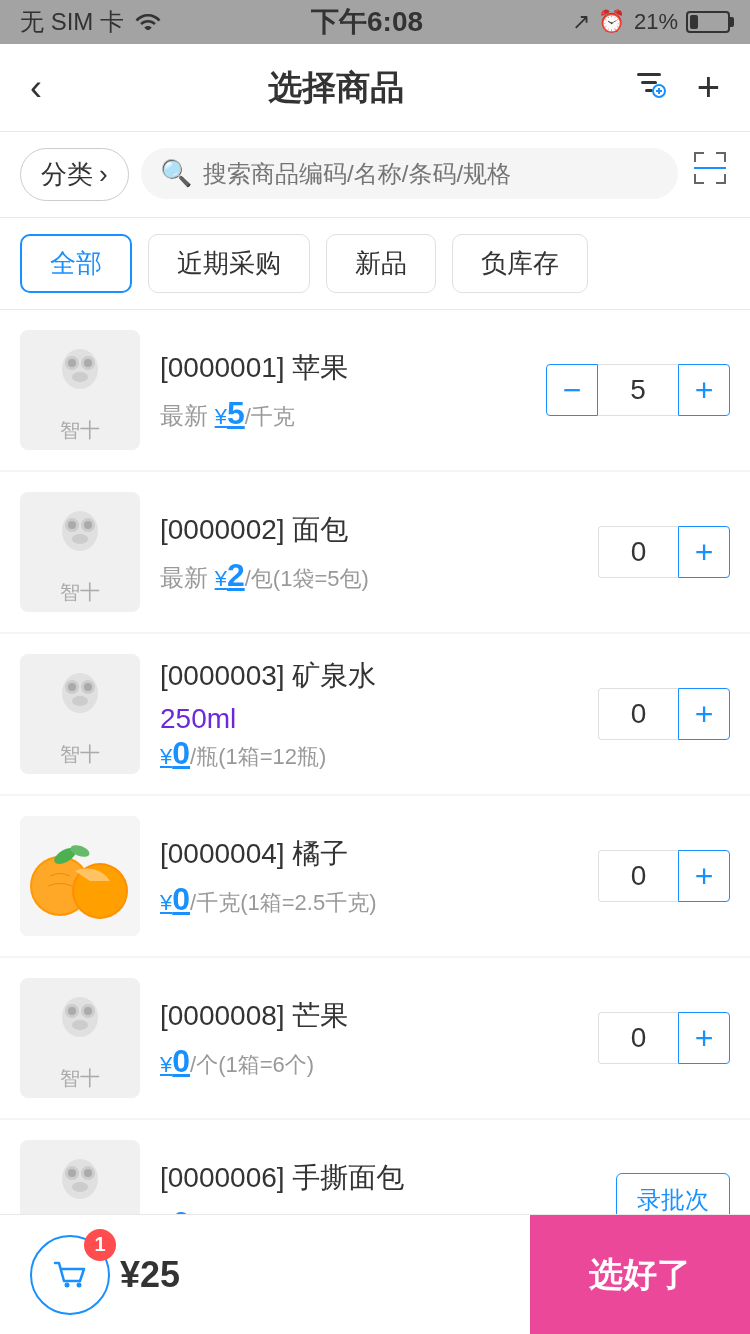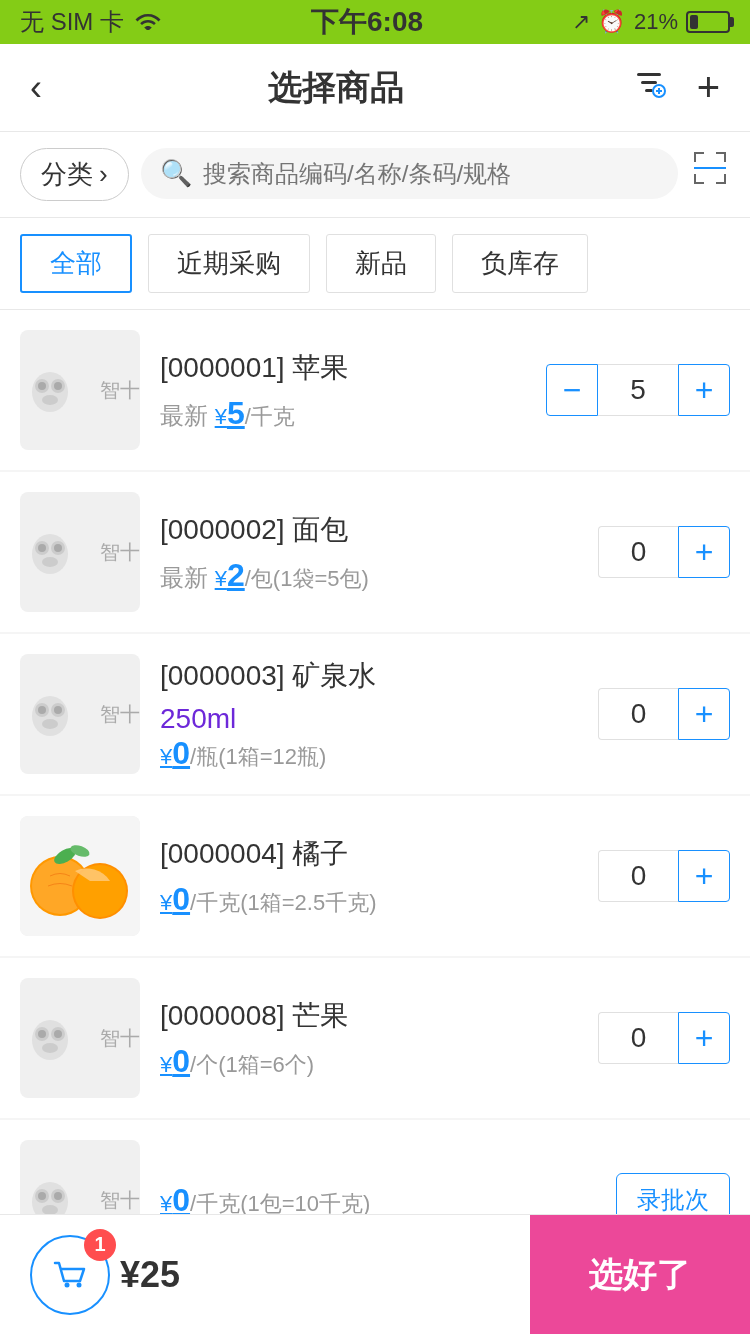--- a/index.html
+++ b/index.html
@@ -9,21 +9,21 @@
       min-height: 1334px;
       font-family: -apple-system, "PingFang SC", "Helvetica Neue", sans-serif;
       background: #f5f5f5;
       font-size: 28px;
       color: #333;
     }
 
     
     .status-bar {
       height: 44px;
-      background: #84cc16;
+      background: #a3a3a3;
       display: flex;
       align-items: center;
       justify-content: space-between;
       padding: 0 20px;
       font-size: 24px;
       font-weight: 500;
     }
     .status-left { display: flex; align-items: center; gap: 10px; }
     .status-center { font-size: 28px; font-weight: 600; }
     .status-right { display: flex; align-items: center; gap: 8px; font-size: 22px; }
@@ -126,21 +126,21 @@
     
     .tab-bar {
       background: #fff;
       padding: 16px 20px;
       display: flex;
       gap: 16px;
       border-bottom: 1px solid #e8e8e8;
     }
     .tab-btn {
       padding: 10px 28px;
-      border-radius: 3px;
+      border-radius: 10px;
       font-size: 26px;
       border: 1px solid #e0e0e0;
       background: #fff;
       color: #333;
       cursor: pointer;
     }
     .tab-btn.active {
       border: 2px solid #1890ff;
       color: #1890ff;
       font-weight: 500;
@@ -166,20 +166,21 @@
       border-radius: 8px;
       background: #f0f0f0;
       display: flex;
       align-items: center;
       justify-content: center;
       flex-shrink: 0;
       overflow: hidden;
     }
     .owl-logo {
       display: flex;
+      flex-direction: column;
       align-items: center;
       gap: 20px;
     }
     .owl-logo svg { width: 60px; height: 60px; }
     .owl-text {
       font-size: 20px;
       color: #aaa;
     }
     .product-info {
       flex: 1;
@@ -560,20 +561,21 @@
           <circle cx="22" cy="26" r="7" fill="#ccc"></circle>
           <circle cx="38" cy="26" r="7" fill="#ccc"></circle>
           <circle cx="22" cy="26" r="4" fill="#aaa"></circle>
           <circle cx="38" cy="26" r="4" fill="#aaa"></circle>
           <ellipse cx="30" cy="40" rx="8" ry="5" fill="#ccc"></ellipse>
         </svg>
         <span class="owl-text">智十</span>
       </div>
     </div>
     <div class="product-info">
+      <div class="product-name">[0000006] 手撕面包</div>
       <div class="product-price">
         <span class="currency">¥</span><span class="price-num">0</span><span class="unit">/千克(1包=10千克)</span>
       </div>
     </div>
     <button class="batch-btn">录批次</button>
   </div>
 
   <div class="product-item" style="opacity:0.9;min-height:80px;padding-top:16px;padding-bottom:0;overflow:hidden;max-height:90px;">
     <div class="product-img" style="height:70px;">
       <div class="owl-logo">

